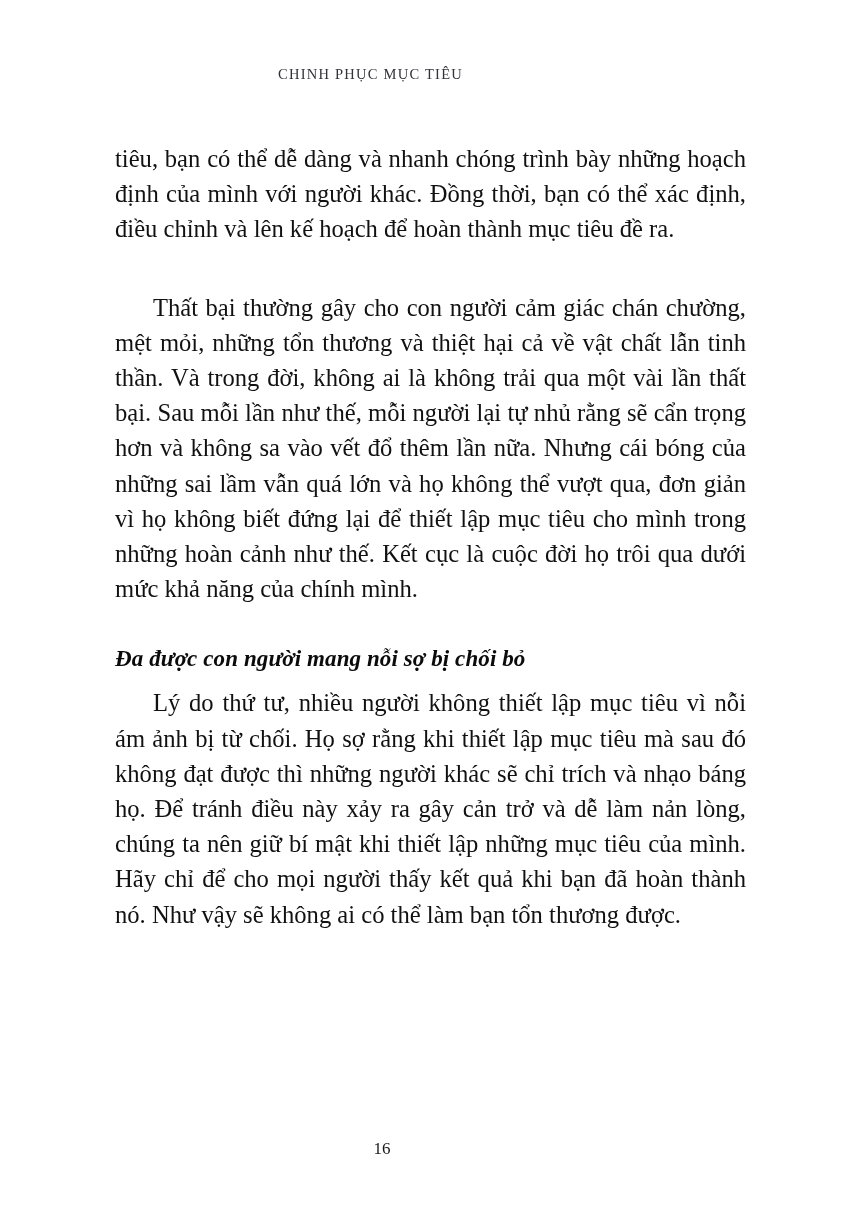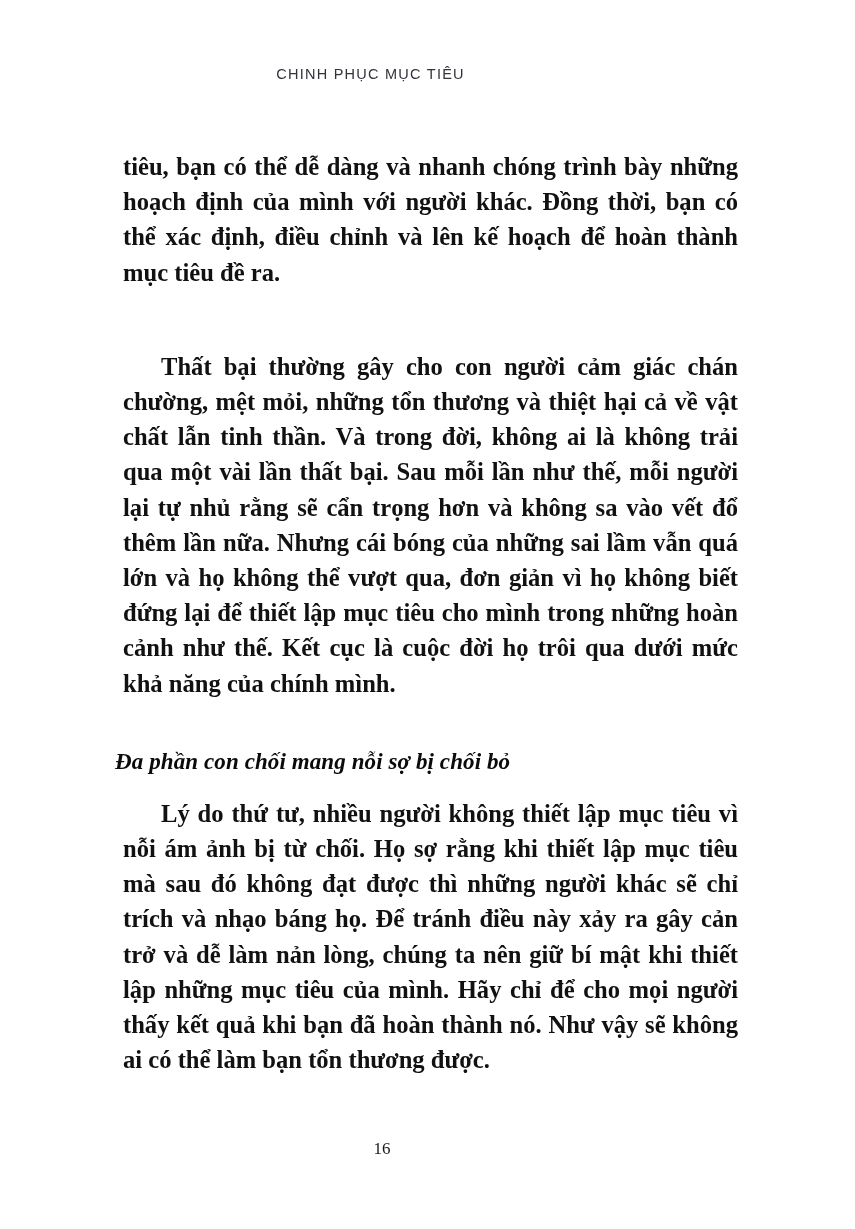--- a/index.html
+++ b/index.html
@@ -24,45 +24,44 @@
     box-sizing: border-box;
   }
 
   
   .running-head {
     position: absolute;
     top: 66px;
     left: 0;
     width: 741px;
     text-align: center;
-    font-family: Liberation Sans, sans-serif;
+    font-family: Liberation Serif, serif;
     font-size: 14.5px;
     font-weight: 400;
     letter-spacing: 1.25px;
     color: #33313a;
     white-space: nowrap;
   }
 
   
   .text-block {
     position: absolute;
     top: 141px;
     left: 115px;
     width: 631px;
   }
 
   p.body-text {
-    margin: 8px;
+    margin: 0;
     text-align: justify;
     text-justify: inter-word;
     font-size: 24.6px;
     line-height: 35.2px;
     color: #111111;
     hyphens: none;
-    font-weight: bold;
     -webkit-hyphens: none;
   }
 
   p.body-text.indented {
     text-indent: 38px;
   }
 
   h2.section-heading {
     margin: 0;
     font-size: 23px;
@@ -105,21 +104,21 @@
 
     <div class="gap-before-heading-1"></div>
 
 
     <div class="gap-after-heading-1"></div>
 
     <p class="body-text indented">Thất bại thường gây cho con người cảm giác chán chường, mệt mỏi, những tổn thương và thiệt hại cả về vật chất lẫn tinh thần. Và trong đời, không ai là không trải qua một vài lần thất bại. Sau mỗi lần như thế, mỗi người lại tự nhủ rằng sẽ cẩn trọng hơn và không sa vào vết đổ thêm lần nữa. Nhưng cái bóng của những sai lầm vẫn quá lớn và họ không thể vượt qua, đơn giản vì họ không biết đứng lại để thiết lập mục tiêu cho mình trong những hoàn cảnh như thế. Kết cục là cuộc đời họ trôi qua dưới mức khả năng của chính mình.</p>
 
     <div class="gap-before-heading-2"></div>
 
-    <h2 class="section-heading">Đa phần con chối mang nỗi sợ bị chối bỏ</h2>
+    <h2 class="section-heading">Đa được con người mang nỗi sợ bị chối bỏ</h2>
 
     <div class="gap-after-heading-2"></div>
 
     <p class="body-text indented">Lý do thứ tư, nhiều người không thiết lập mục tiêu vì nỗi ám ảnh bị từ chối. Họ sợ rằng khi thiết lập mục tiêu mà sau đó không đạt được thì những người khác sẽ chỉ trích và nhạo báng họ. Để tránh điều này xảy ra gây cản trở và dễ làm nản lòng, chúng ta nên giữ bí mật khi thiết lập những mục tiêu của mình. Hãy chỉ để cho mọi người thấy kết quả khi bạn đã hoàn thành nó. Như vậy sẽ không ai có thể làm bạn tổn thương được.</p>
 
   </div>
 
   <div class="folio">16</div>
 
 </div>

